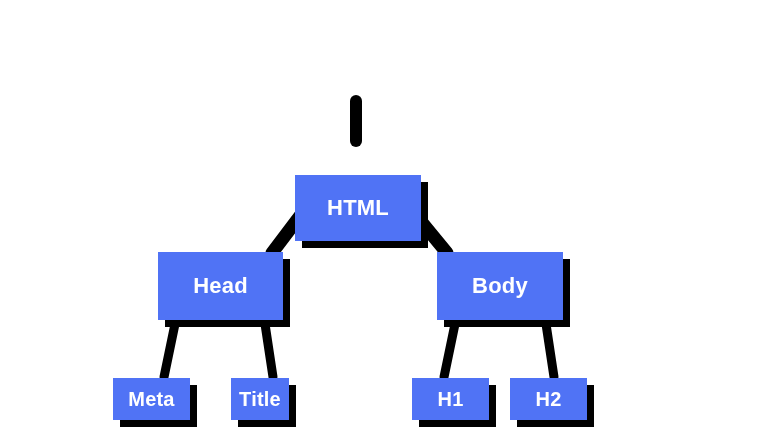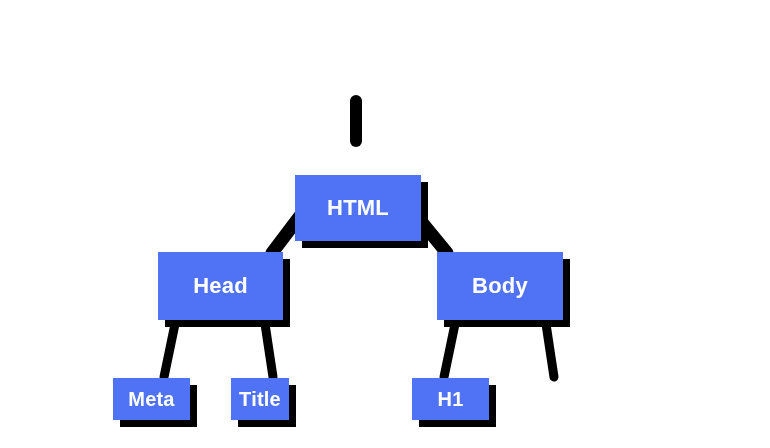--- a/index.html
+++ b/index.html
@@ -87,14 +87,17 @@
   </div>
 
   <div class="node n-title">
     <span>Title</span>
   </div>
 
   <div class="node n-h1">
     <span>H1</span>
   </div>
 
+  <div class="node n-h2">
+    <span>H2</span>
+  </div>
 
 </div>
 
 </body></html>

